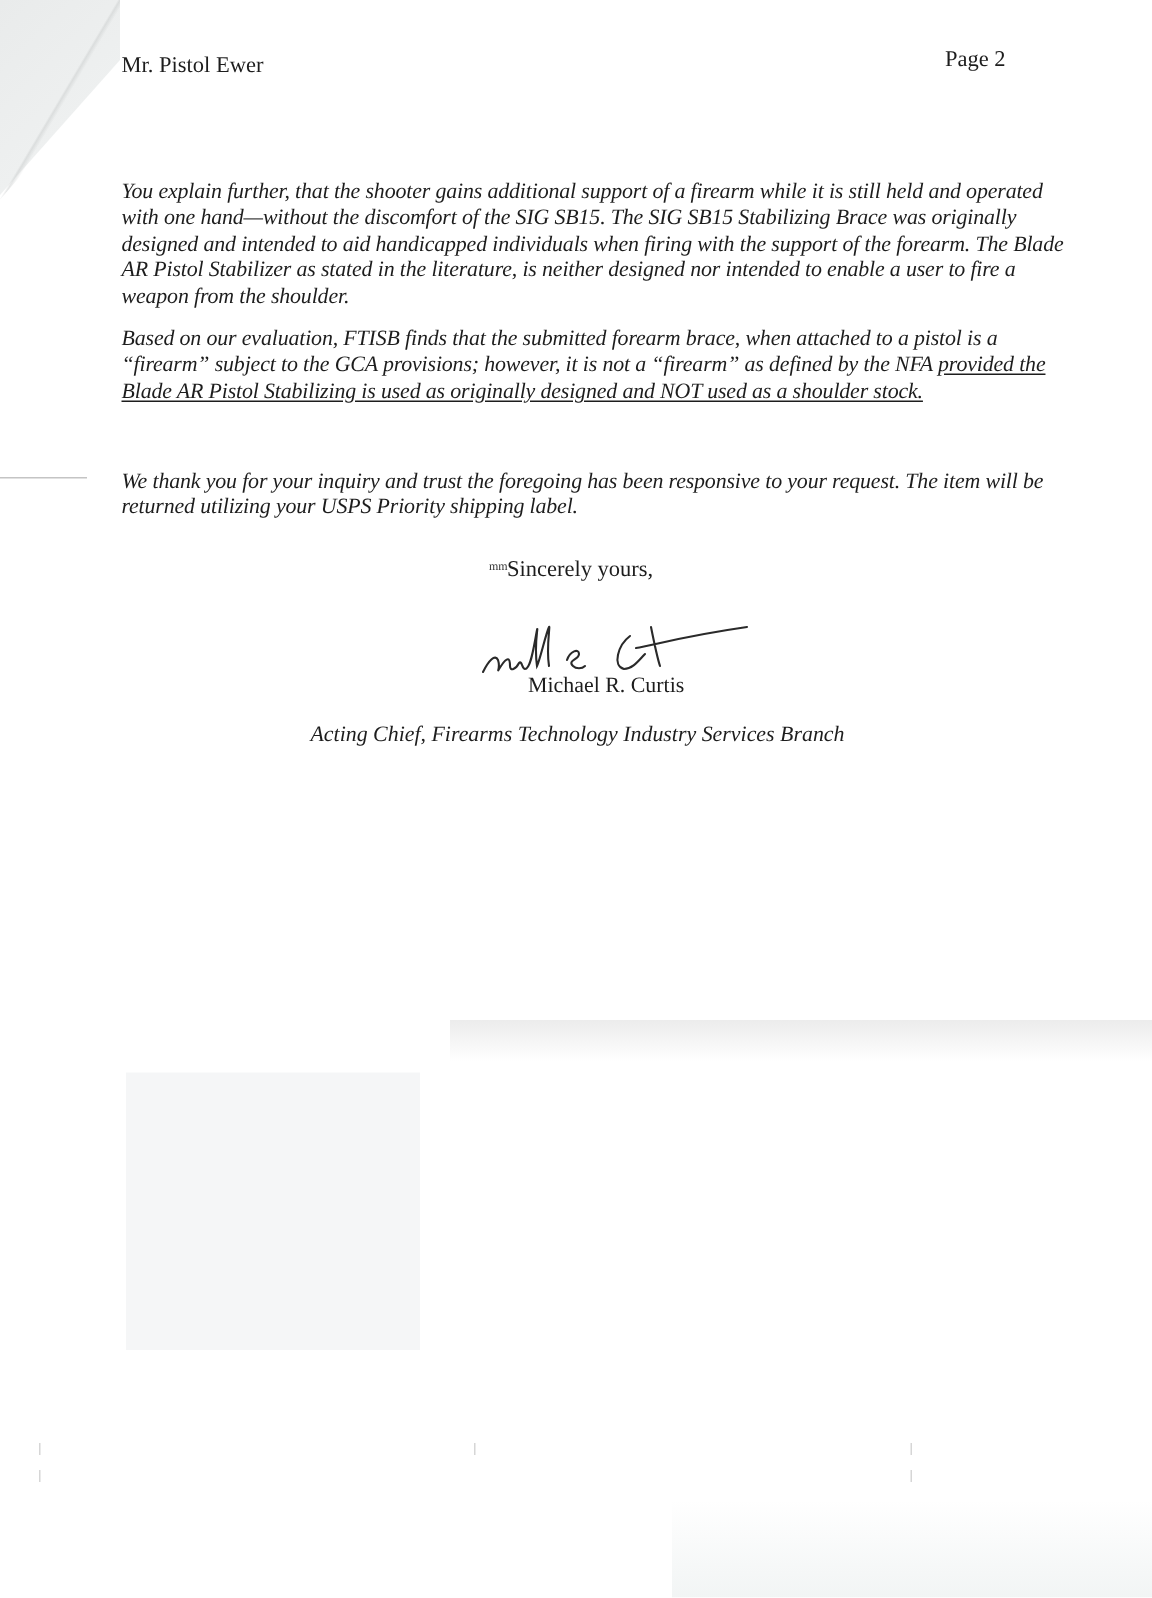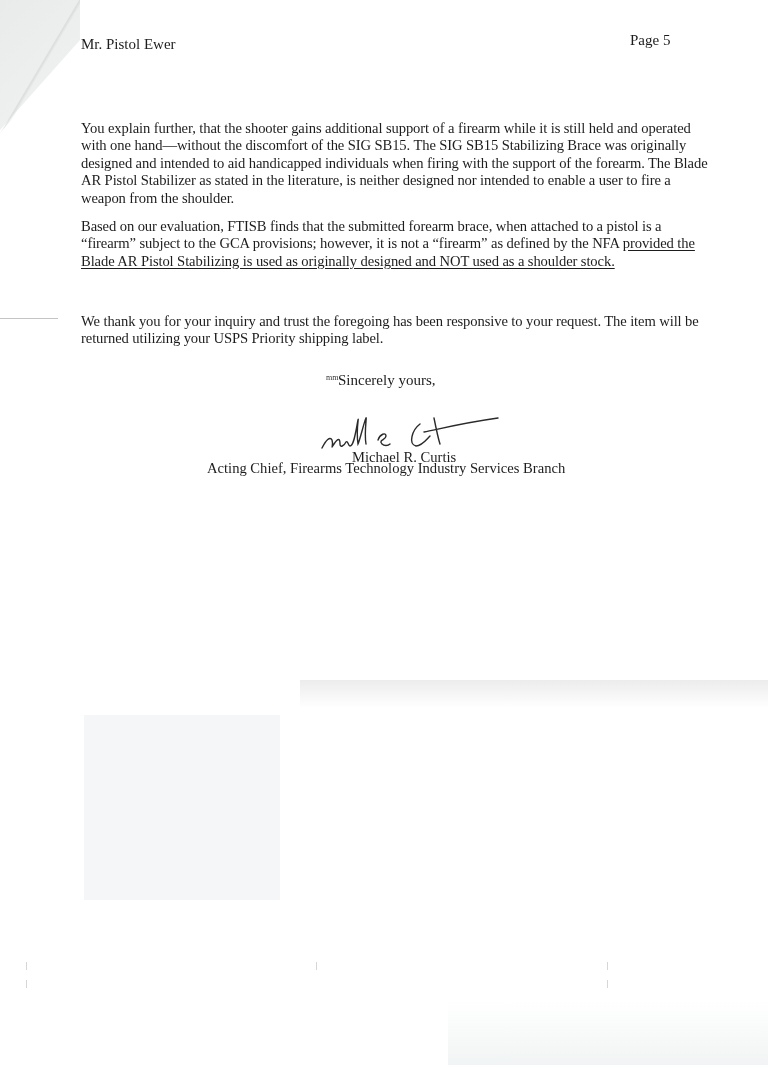--- a/index.html
+++ b/index.html
@@ -62,20 +62,21 @@
       font-size: 15px;
     }
     .para {
       position: absolute;
       left: 81px;
       width: 630px;
       font-size: 14.6px;
       line-height: 17.4px;
       margin: 0;
       letter-spacing: -0.1px;
+      font-style: italic;
     }
     .p1 { top: 120px; }
     .p2 { top: 218px; }
     .p3 { top: 313px; }
     .underlined { text-decoration: underline; text-underline-offset: 2px; }
     .closing {
       position: absolute;
       left: 326px; top: 372px;
       font-size: 15px;
     }
@@ -90,22 +91,23 @@
       left: 316px; top: 410px;
       width: 190px; height: 46px;
     }
     .signer-name {
       position: absolute;
       left: 352px; top: 449px;
       font-size: 14.6px;
     }
     .signer-title {
       position: absolute;
-      left: 207px; top: 460px;
+      left: 207px; top: 482px;
       font-size: 14.6px;
+      font-style: italic;
     }
     .faint-tick {
       position: absolute;
       width: 1px; height: 8px;
       background: #d6d6d6;
     }
   </style>
 </head>
 <body>
 
@@ -116,21 +118,21 @@
 <div class="bleed-box"></div>
 <div class="right-shade"></div>
 
 <div class="faint-tick" style="left:26px;top:962px;"></div>
 <div class="faint-tick" style="left:26px;top:980px;"></div>
 <div class="faint-tick" style="left:316px;top:962px;"></div>
 <div class="faint-tick" style="left:607px;top:962px;"></div>
 <div class="faint-tick" style="left:607px;top:980px;"></div>
 
 <div class="header-name">Mr. Pistol Ewer</div>
-<div class="header-page">Page 5</div>
+<div class="header-page">Page 2</div>
 
 <p class="para p1">
   <span>You explain further, that the shooter gains additional support of a firearm while it is still held and operated with one hand—without the discomfort of the SIG SB15.  The SIG SB15 Stabilizing Brace was originally designed and intended to aid handicapped individuals when firing with the support of the forearm.  The Blade AR Pistol Stabilizer as stated in the literature, is neither designed nor intended to enable a user to fire a weapon from the shoulder.</span>
 </p>
 
 <p class="para p2">
   <span>Based on our evaluation, FTISB finds that the submitted forearm brace, when attached to a pistol is a “firearm” subject to the GCA provisions; however, it is not a “firearm” as defined by the NFA </span><span class="underlined">provided the Blade AR Pistol Stabilizing is used as originally designed and NOT used as a shoulder stock.</span>
 </p>
 
 <p class="para p3">

